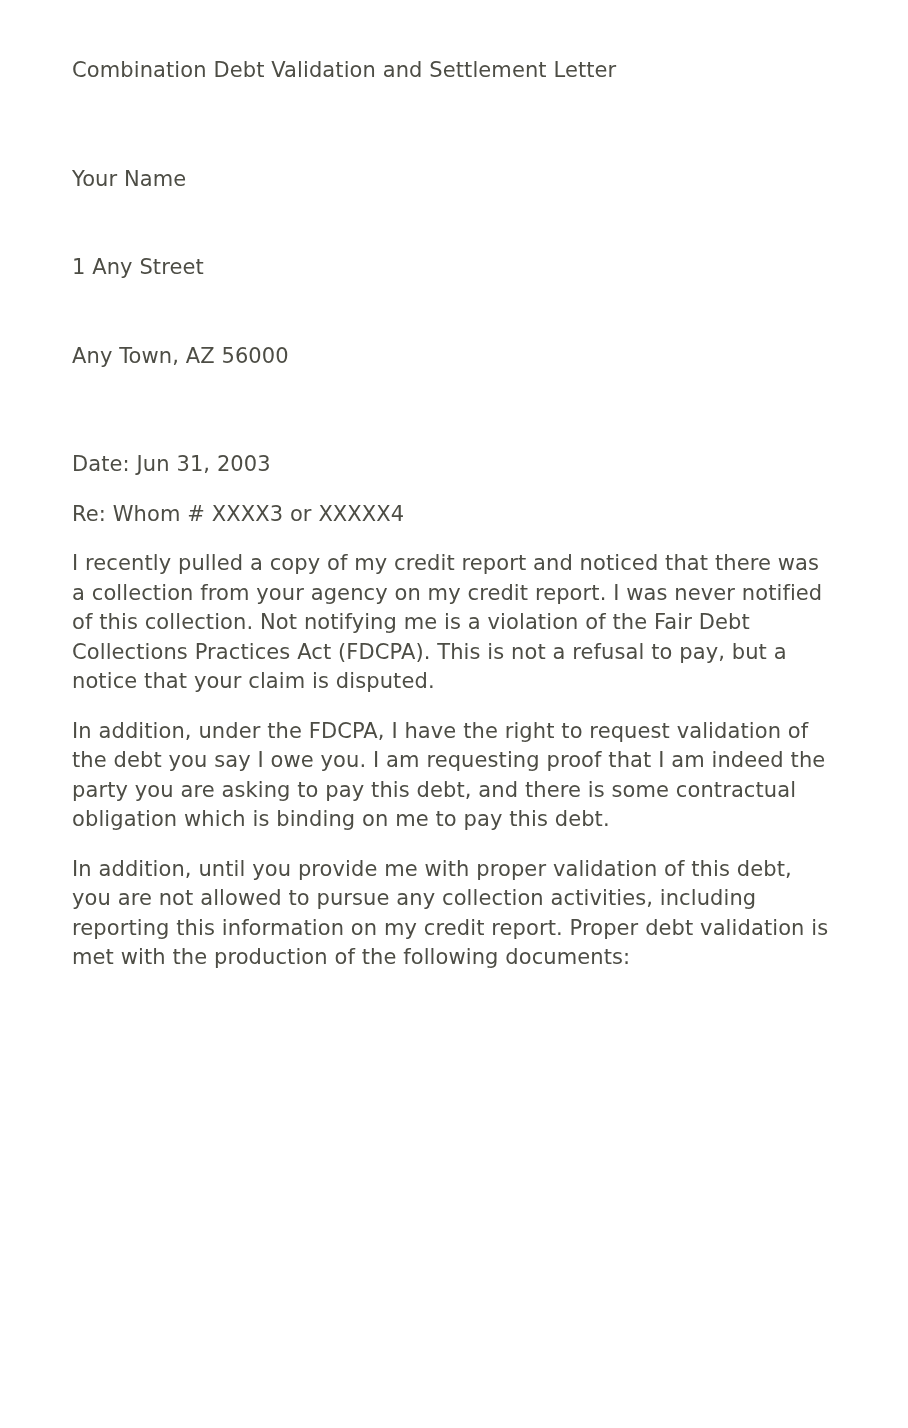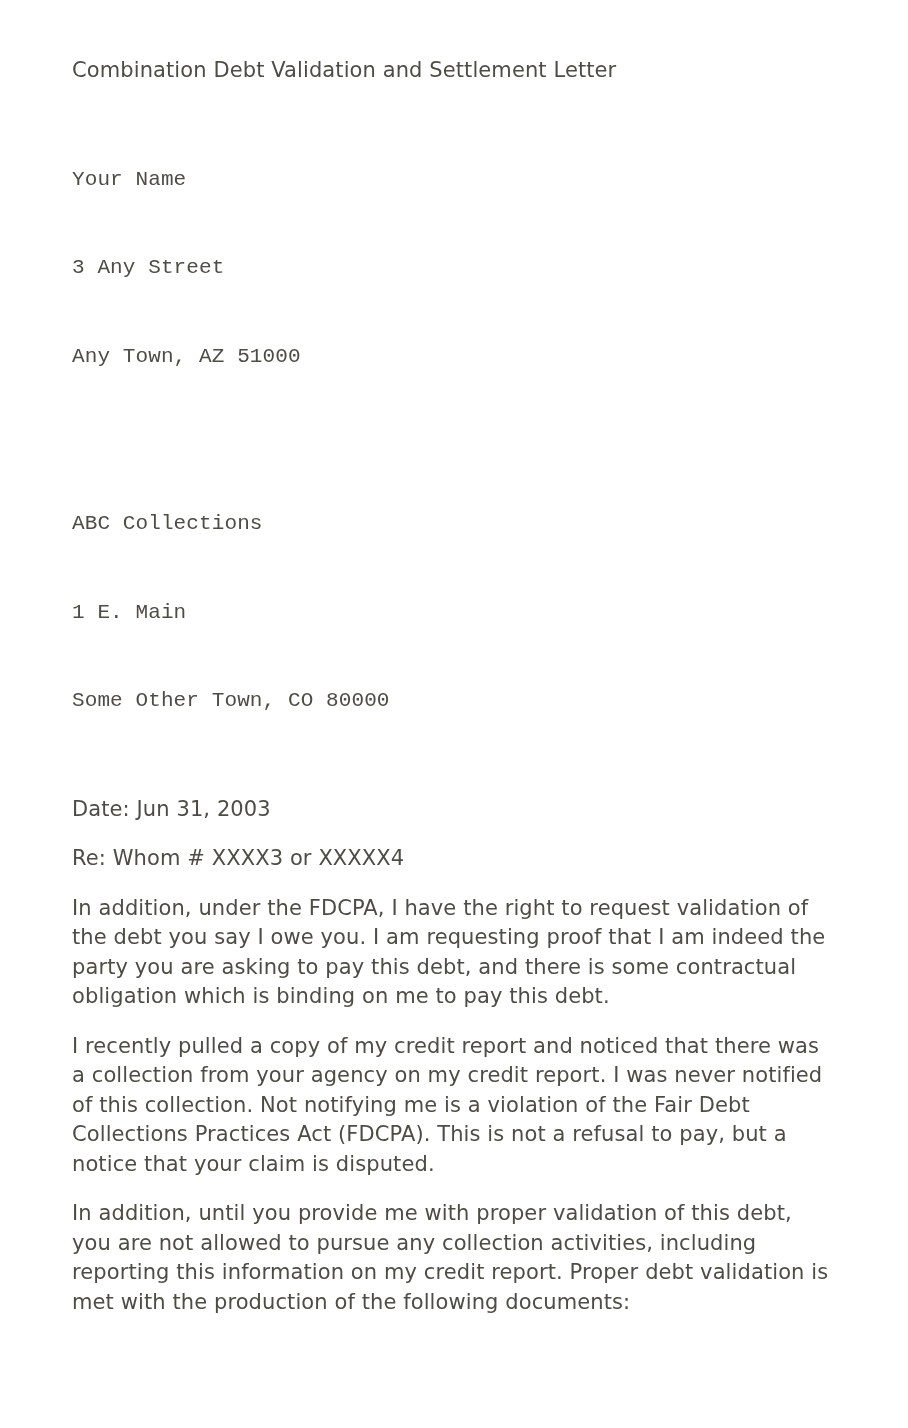--- a/index.html
+++ b/index.html
@@ -31,21 +31,20 @@
   .block {
     margin: 0 0 20px 0;
     white-space: pre-wrap;
   }
   .block.title {
     margin-bottom: 20px;
   }
   .block.addr,
   .block.recipient {
     margin-bottom: 20px;
-    font-family: Liberation Mono, monospace;
   }
   .block.para {
     margin-bottom: 20px;
   }
   .block.list {
     margin-bottom: 20px;
   }
   .line {
     display: block;
   }
@@ -53,38 +52,33 @@
 </head>
 <body>
 
 <div class="page">
   <div class="letter">
 
     <div class="block title">Combination Debt Validation and Settlement Letter</div>
 
     <div class="block addr">
       <span class="line">Your Name</span>
-      <span class="line">3 Any Street</span>
-      <span class="line">Any Town, AZ 51000</span>
+      <span class="line">1 Any Street</span>
+      <span class="line">Any Town, AZ 56000</span>
     </div>
 
-    <div class="block recipient">
-      <span class="line">ABC Collections</span>
-      <span class="line">1 E. Main</span>
-      <span class="line">Some Other Town, CO 80000</span>
-    </div>
 
     <div class="block">Date: Jun 31, 2003</div>
 
     <div class="block">Re: Whom # XXXX3 or XXXXX4</div>
 
 
+    <div class="block para">I recently pulled a copy of my credit report and noticed that there was a collection from your agency on my credit report. I was never notified of this collection. Not notifying me is a violation of the Fair Debt Collections Practices Act (FDCPA). This is not a refusal to pay, but a notice that your claim is disputed.</div>
+
     <div class="block para">In addition, under the FDCPA, I have the right to request validation of the debt you say I owe you. I am requesting proof that I am indeed the party you are asking to pay this debt, and there is some contractual obligation which is binding on me to pay this debt.</div>
-
-    <div class="block para">I recently pulled a copy of my credit report and noticed that there was a collection from your agency on my credit report. I was never notified of this collection. Not notifying me is a violation of the Fair Debt Collections Practices Act (FDCPA). This is not a refusal to pay, but a notice that your claim is disputed.</div>
 
     <div class="block para">In addition, until you provide me with proper validation of this debt, you are not allowed to pursue any collection activities, including reporting this information on my credit report. Proper debt validation is met with the production of the following documents:</div>
 
     <div class="block list">
       
       
       
       
     </div>
 

